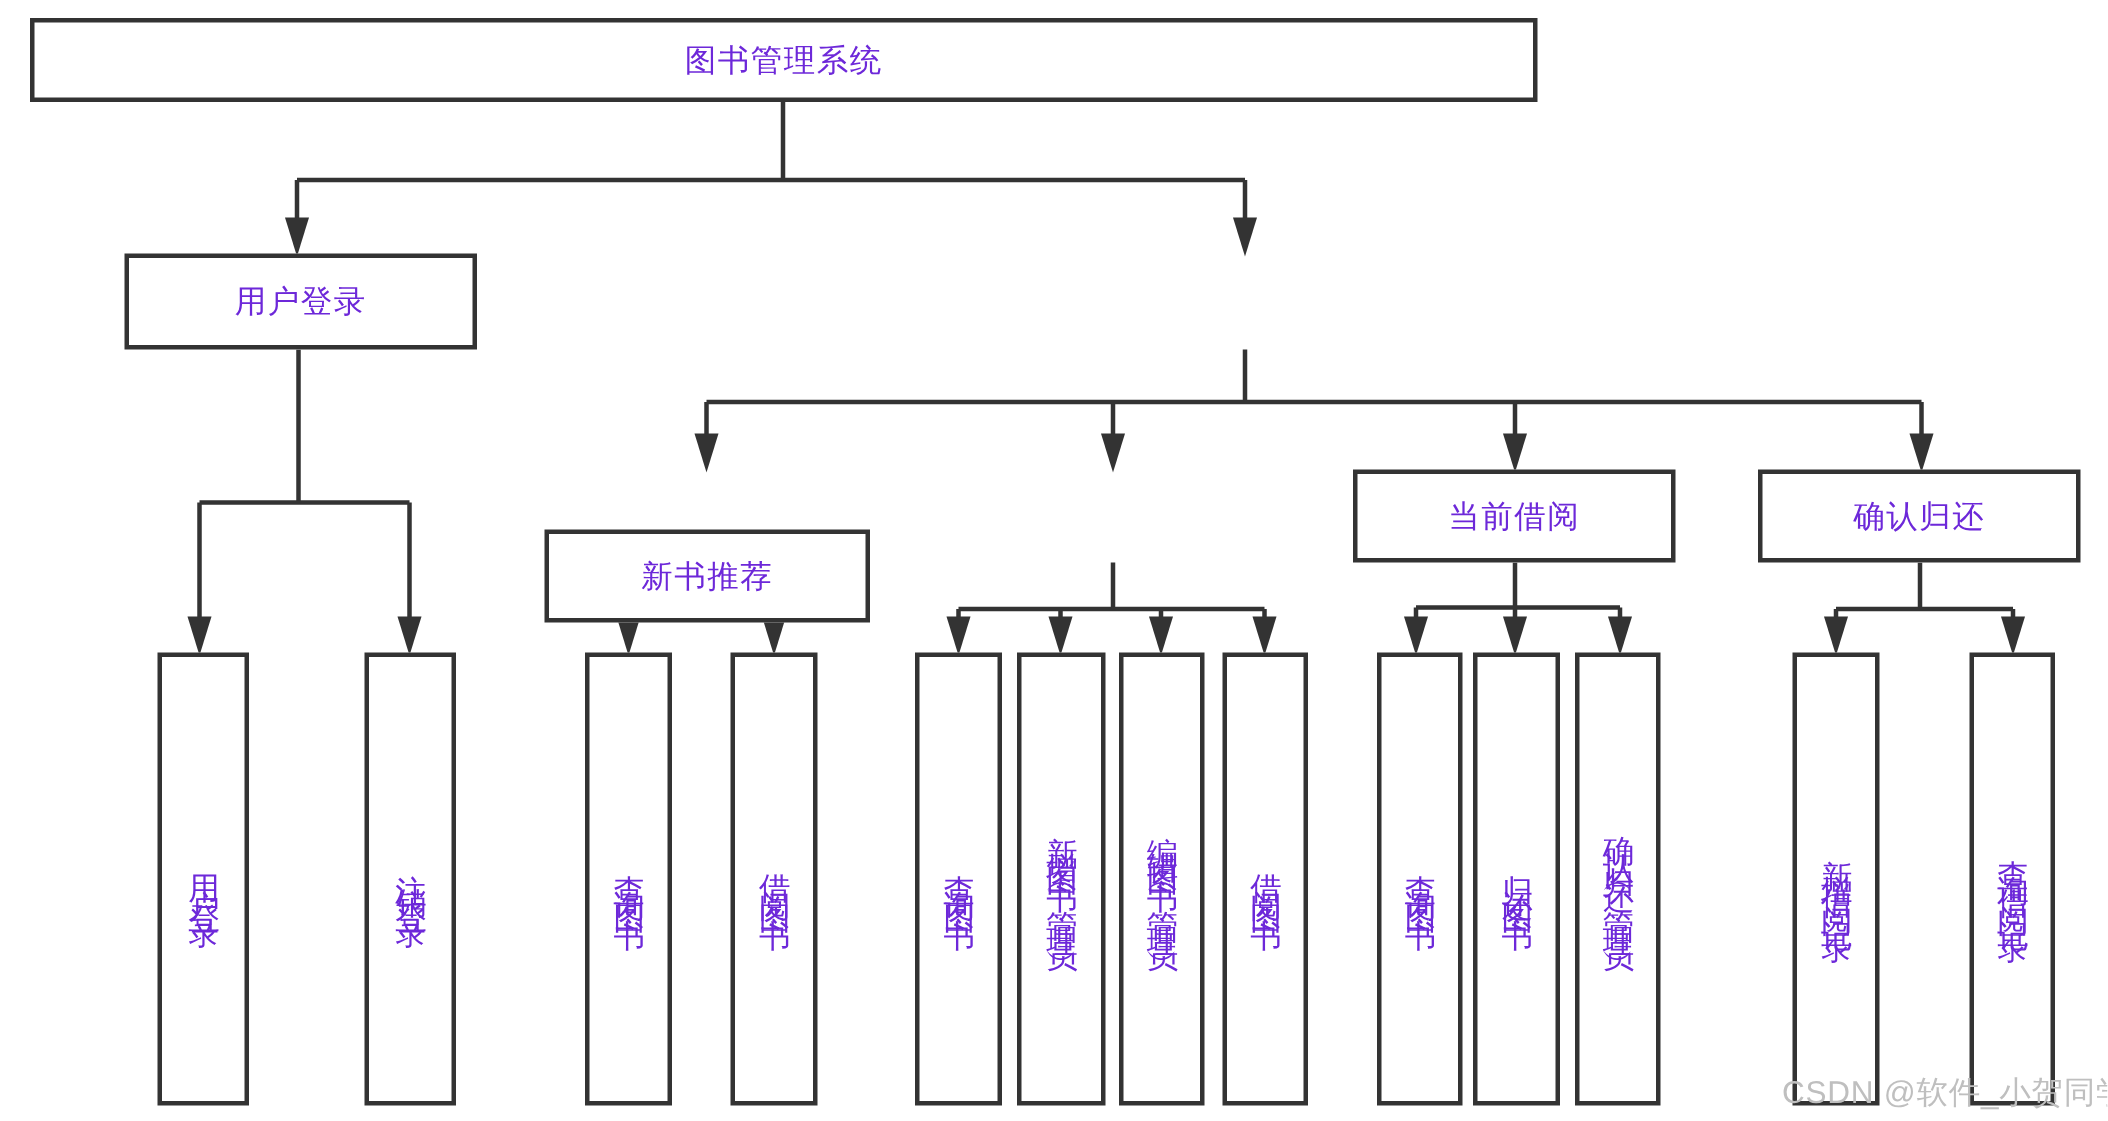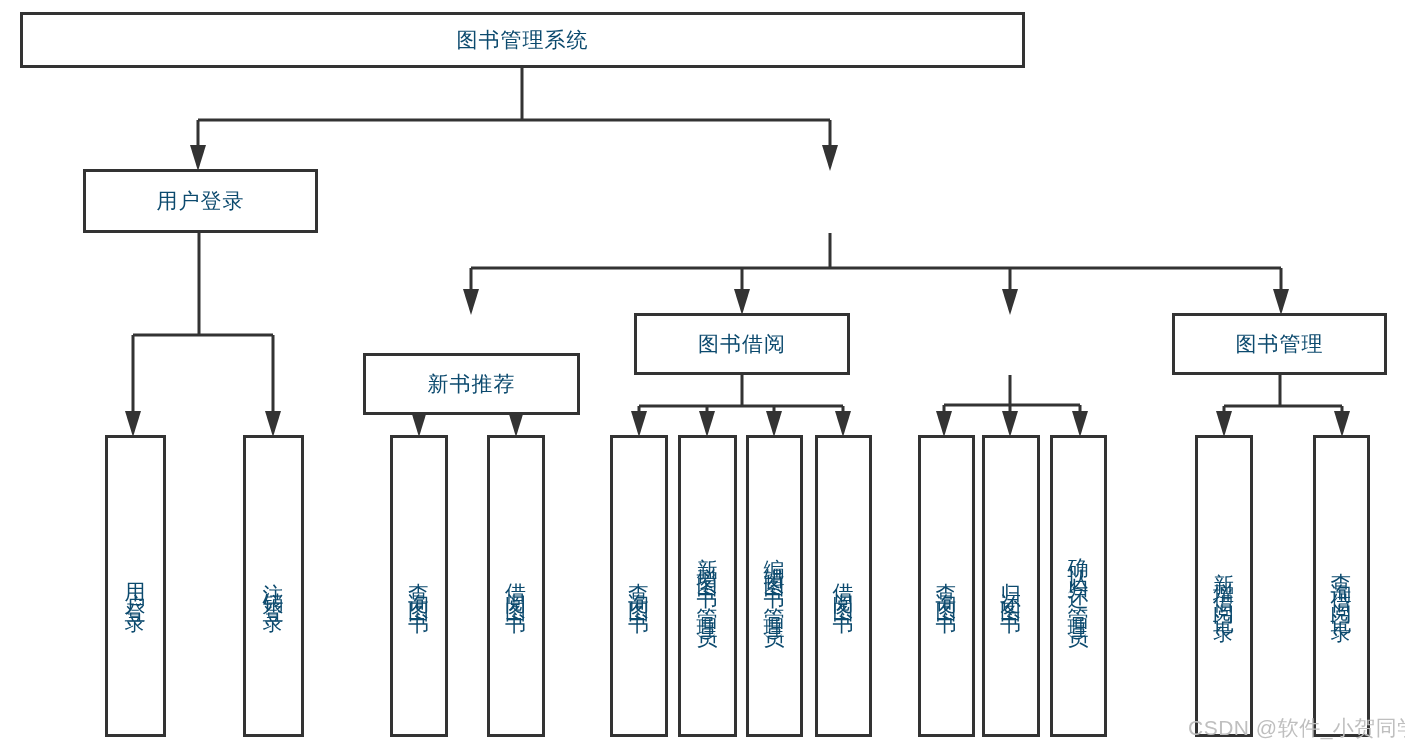--- a/index.html
+++ b/index.html
@@ -10,21 +10,21 @@
     background:#ffffff;
     overflow:hidden;
   }
   .connectors{position:absolute;left:0;top:0;width:1405px;height:747px;z-index:1;}
   .box{
     position:absolute;
     box-sizing:border-box;
     border:3px solid #333333;
     background:#ffffff;
     display:flex;align-items:center;justify-content:center;
-    color:#0c4a6e;
+    color:#6d28d9;
     z-index:2;
   }
   .hbox{font-size:21px;letter-spacing:1px;}
   .vbox{
     font-size:21px;
   }
   .vtext{
     writing-mode:vertical-rl;
     text-orientation:mixed;
     letter-spacing:10px;
@@ -121,25 +121,25 @@
     <span>图书管理系统</span>
   </div>
 
   <div class="box hbox n-user-login">
     <span>用户登录</span>
   </div>
 
   <div class="box hbox n-new-book">
     <span>新书推荐</span>
   </div>
-  <div class="box hbox n-borrow">
-    <span>图书借阅</span>
+  <div class="box hbox n-current">
+    <span>当前借阅</span>
   </div>
   <div class="box hbox n-records">
-    <span>图书管理</span>
+    <span>确认归还</span>
   </div>
 
   <div class="box vbox leaf l-userlogin">
     <span class="vtext">用户登录</span>
   </div>
   <div class="box vbox leaf l-logout">
     <span class="vtext">注销登录</span>
   </div>
 
   <div class="box vbox leaf l-g2c1">

